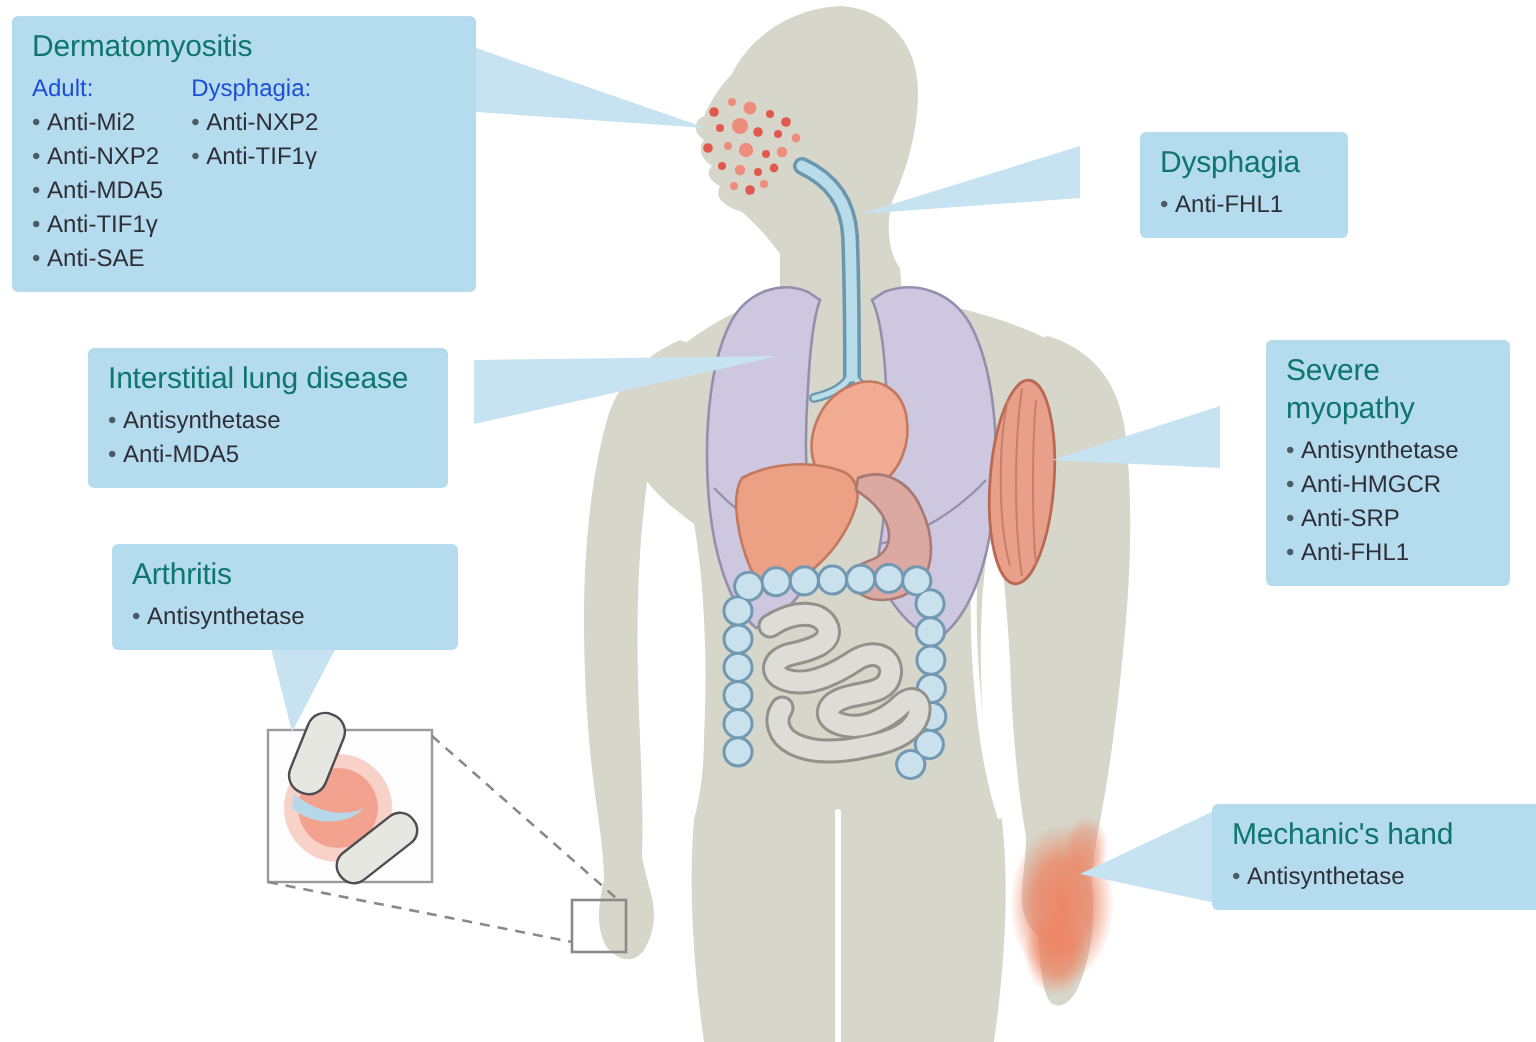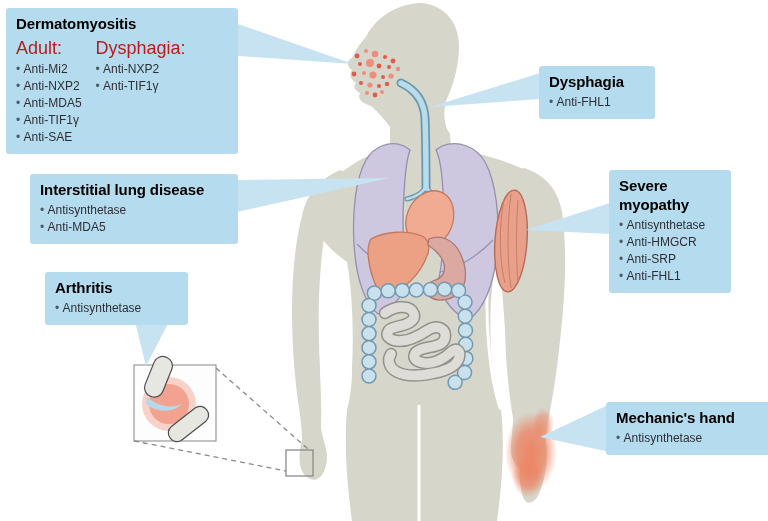--- a/index.html
+++ b/index.html
@@ -3,22 +3,22 @@
 <meta charset="utf-8">
 <style>
   html,body{margin:0;padding:0;background:#fff}
   .stage{position:relative;width:768px;height:521px;background:#ffffff;overflow:hidden;
          font-family:"Liberation Sans",sans-serif;}
   .stage svg{position:absolute;left:0;top:0}
 
   
   .callout{position:absolute;box-sizing:border-box;background:var(--callout-bg,#b5dcee);
            border-radius:3px;padding:7px 10px 8px;z-index:2}
-  .c-title{font-weight:700;font-size:15px;color:#000000;line-height:1.25;margin-bottom:2px;letter-spacing:-.1px}
-  .c-sub{font-size:18px;color:#b91c1c;line-height:1.42}
+  .c-title{font-weight:400;font-size:15px;color:#0f766e;line-height:1.25;margin-bottom:2px;letter-spacing:-.1px}
+  .c-sub{font-size:12px;color:#1d4ed8;line-height:1.42}
   .c-item{font-size:12px;color:#2e2e36;line-height:1.42;white-space:nowrap}
   .c-item::before{content:"\2022\00a0";color:#4e5a64}
   .cols{display:flex;gap:14px}
 
   
   .body-fill{fill:var(--body-fill,#d6d6ca)}
   .gapline{stroke:#fff;stroke-width:3;fill:none;stroke-linecap:round}
   .lung{fill:var(--lung-fill,#cdc8e0);stroke:var(--lung-outline,#958fae);stroke-width:1.3}
   .fissure{stroke:var(--lung-outline,#958fae);stroke-width:1.1;fill:none}
   .tube-dark{stroke:var(--tube-outline,#6b97ae);stroke-width:9;fill:none;stroke-linecap:round}
@@ -221,40 +221,40 @@
         <div class="c-item">Anti-SAE</div>
       </div>
       <div class="col">
         <div class="c-sub">Dysphagia:</div>
         <div class="c-item">Anti-NXP2</div>
         <div class="c-item">Anti-TIF1γ</div>
       </div>
     </div>
   </div>
 
-  <div class="callout" style="left:539px;top:66px;width:116px">
+  <div class="callout" style="left:570px;top:66px;width:104px">
     <div class="c-title">Dysphagia</div>
     <div class="c-item">Anti-FHL1</div>
   </div>
 
-  <div class="callout" style="left:30px;top:174px;width:208px">
+  <div class="callout" style="left:44px;top:174px;width:180px">
     <div class="c-title">Interstitial lung disease</div>
     <div class="c-item">Antisynthetase</div>
     <div class="c-item">Anti-MDA5</div>
   </div>
 
-  <div class="callout" style="left:609px;top:170px;width:122px">
+  <div class="callout" style="left:633px;top:170px;width:122px">
     <div class="c-title">Severe myopathy</div>
     <div class="c-item">Antisynthetase</div>
     <div class="c-item">Anti-HMGCR</div>
     <div class="c-item">Anti-SRP</div>
     <div class="c-item">Anti-FHL1</div>
   </div>
 
-  <div class="callout" style="left:45px;top:272px;width:143px">
+  <div class="callout" style="left:56px;top:272px;width:173px">
     <div class="c-title">Arthritis</div>
     <div class="c-item">Antisynthetase</div>
   </div>
 
   <div class="callout" style="left:606px;top:402px;width:185px">
     <div class="c-title">Mechanic's hand</div>
     <div class="c-item">Antisynthetase</div>
   </div>
 
 </div>

